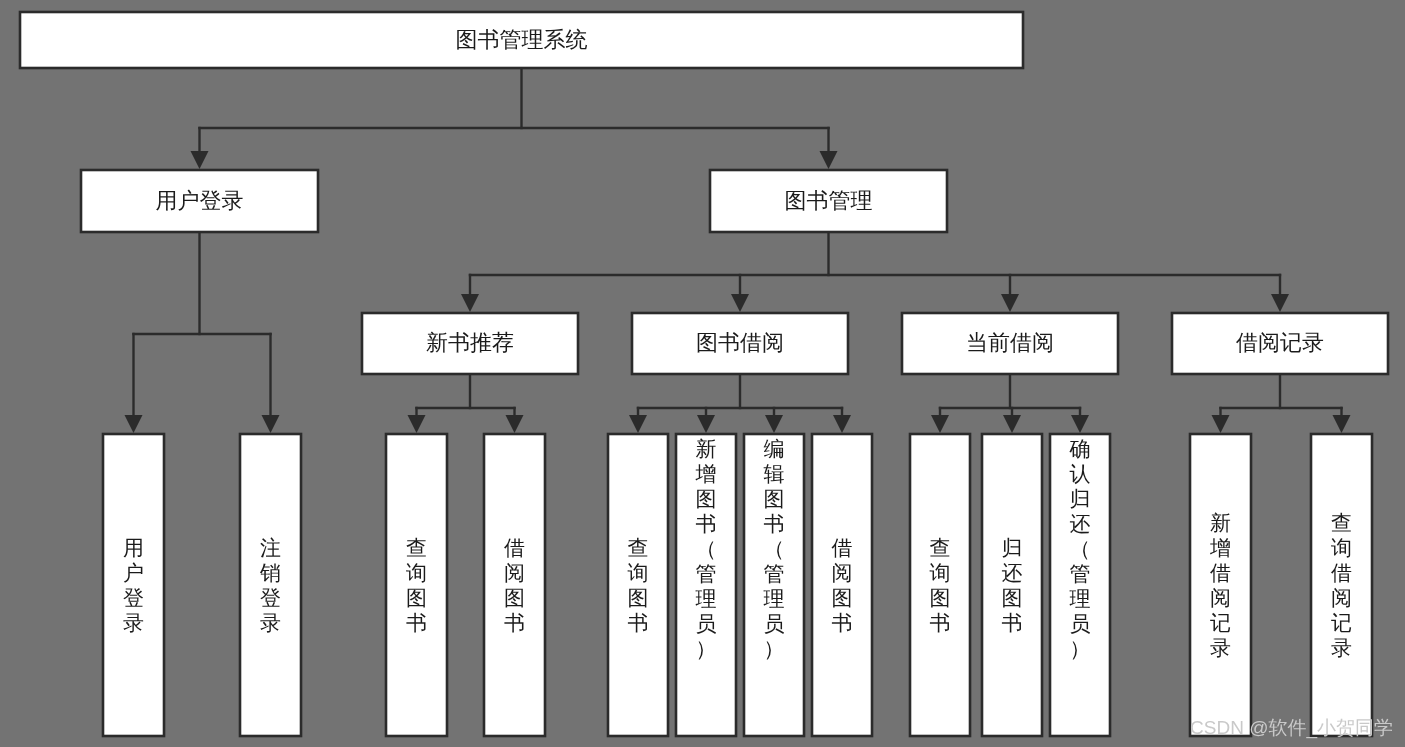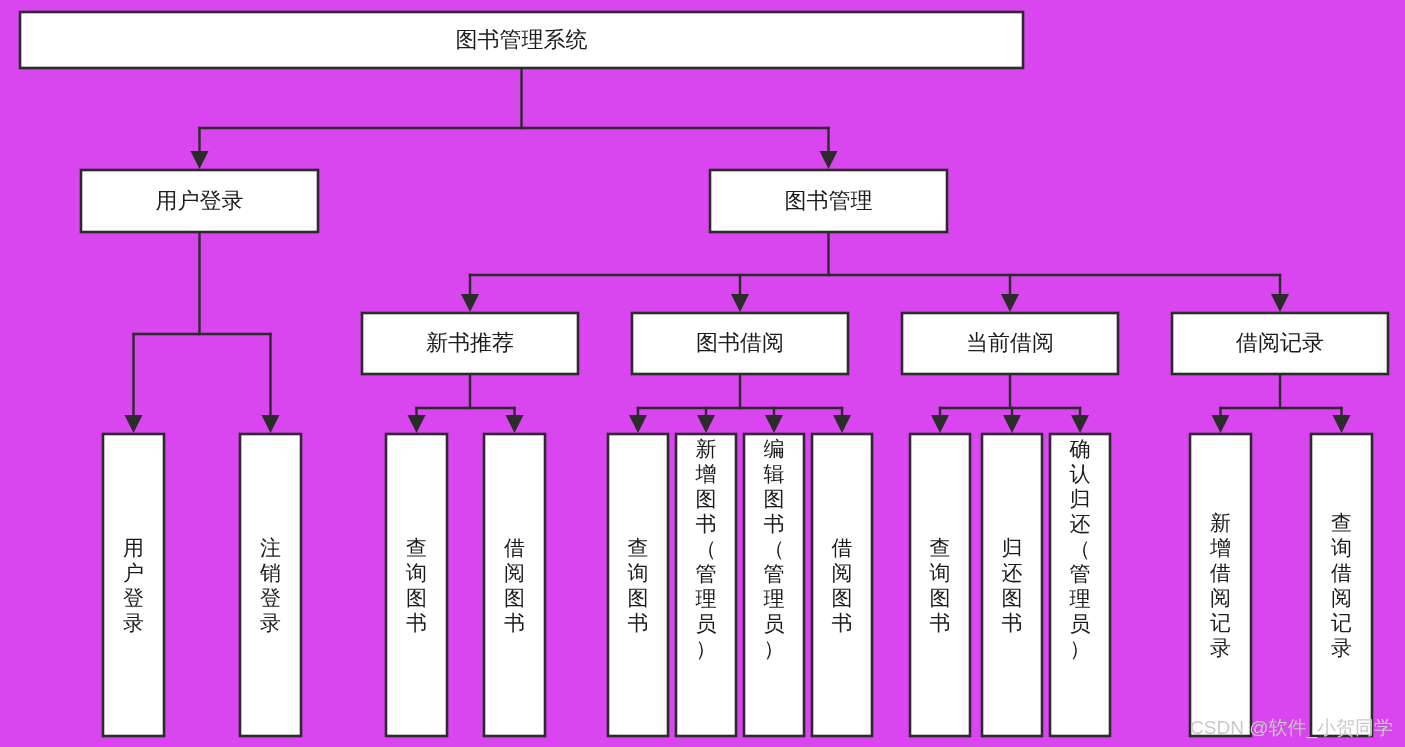--- a/index.html
+++ b/index.html
@@ -10,21 +10,21 @@
   body {
     width: 1405px;
     height: 747px;
     font-family: "Liberation Sans", sans-serif;
     overflow: hidden;
   }
   #diagram-root {
     position: relative;
     width: 1405px;
     height: 747px;
-    background: #d946ef;
+    background: #737373;
   }
   svg#flow {
     position: absolute;
     left: 0;
     top: 0;
     width: 1405px;
     height: 747px;
     display: block;
   }
   .node-box {

